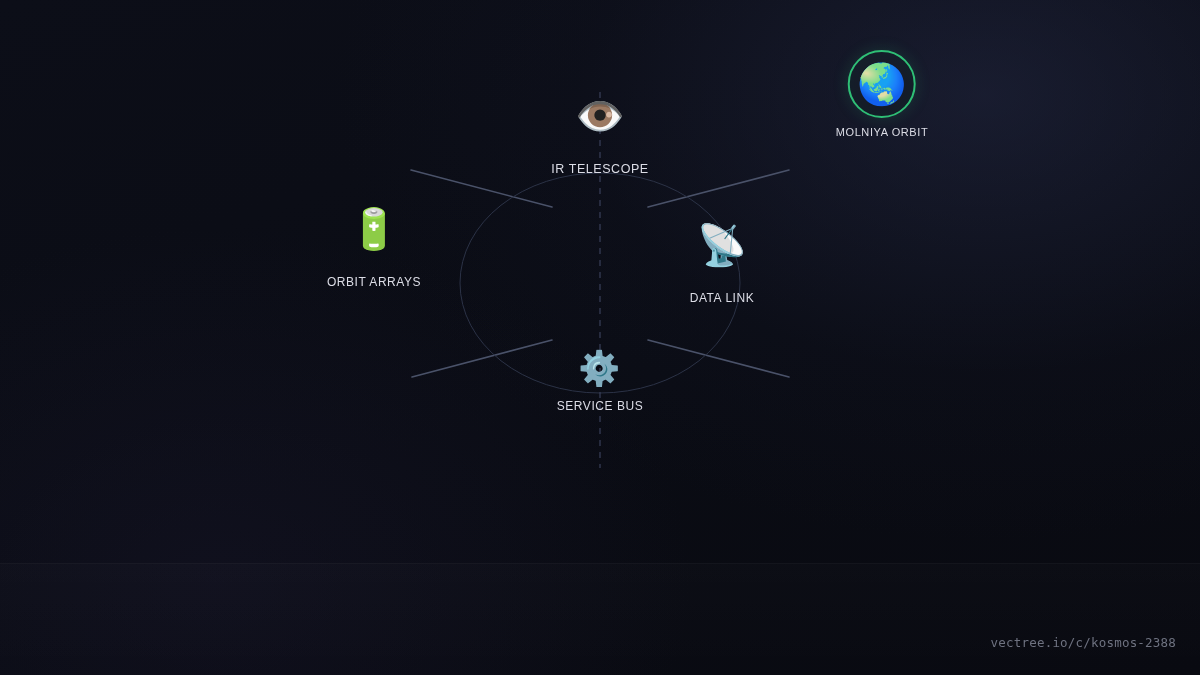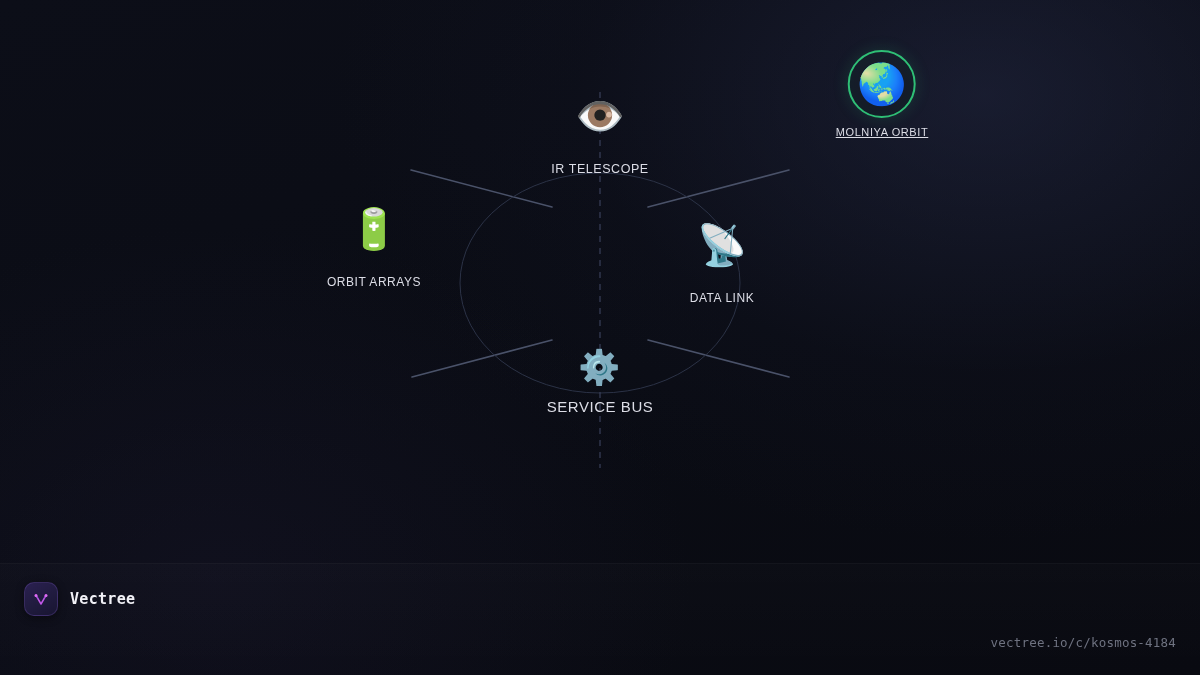--- a/index.html
+++ b/index.html
@@ -47,33 +47,33 @@
   }
 
   
   .node-root .node-emoji { font-size:40px; }
   .node-root .node-label { font-size:12.5px; }
 
   
   .node-leaf .node-emoji { font-size:40px; }
   .node-leaf .node-label { font-size:12px; }
   .node-small .node-emoji { font-size:34px; }
-  .node-small .node-label { font-size:15px; margin-top:14px; }
+  .node-small .node-label { font-size:12px; margin-top:14px; }
 
   
   .node-ring .ring {
     width:68px; height:68px;
     border-radius:50%;
     border:2px solid var(--ring,#2fbf76);
     background:radial-gradient(circle at 50% 45%, #1b2130 0%, #141a27 70%, #11161f 100%);
     display:flex; align-items:center; justify-content:center;
     box-shadow:0 0 16px rgba(47,191,118,0.18), inset 0 0 14px rgba(47,191,118,0.05);
   }
   .node-ring .node-emoji { font-size:40px; }
-  .node-ring .node-label { font-size:11px; margin-top:8px; letter-spacing:0.6px;text-decoration:underline; }
+  .node-ring .node-label { font-size:11px; margin-top:8px; letter-spacing:0.6px; }
 
   
   #footer {
     position:absolute; left:0; right:0; bottom:0; height:112px;
     border-top:1px solid rgba(255,255,255,0.045);
     background:linear-gradient(180deg, rgba(255,255,255,0.012) 0%, rgba(255,255,255,0.0) 100%);
     padding:0 24px;
   }
   #brand-row {
     position:absolute; left:24px; top:18px;
@@ -140,29 +140,18 @@
       <div class="node node-ring" style="left: 882px; top: 94px;">
         <div class="ring" style="--ring: #2fbf76;">
           <span class="node-emoji">🌏</span>
         </div>
         <div class="node-label">MOLNIYA ORBIT</div>
       </div>
     </div>
 
   <div id="footer">
 
-    <div id="brand-row">
-      <div id="brand-logo">
-        <svg width="20" height="20" viewBox="0 0 20 20" xmlns="http://www.w3.org/2000/svg">
-          <path d="M5 6.4 L10 15 L15 6.4" fill="none" stroke="#c257e8" stroke-width="1.5" stroke-linecap="round" stroke-linejoin="round"></path>
-          <path d="M5 6.4 L6.9 9.2 M15 6.4 L13.1 9.2" stroke="#9b4fd6" stroke-width="1.1" stroke-linecap="round"></path>
-          <circle cx="5" cy="6.4" r="1.5" fill="#e06cf5"></circle>
-          <circle cx="15" cy="6.4" r="1.5" fill="#e06cf5"></circle>
-        </svg>
-      </div>
-      <div id="brand-name">Vectree</div>
-    </div>
 
 
-    <div id="footer-url">vectree.io/c/kosmos-4184</div>
+    <div id="footer-url">vectree.io/c/kosmos-2388</div>
   </div>
 
 </div>
 
 </body></html>

